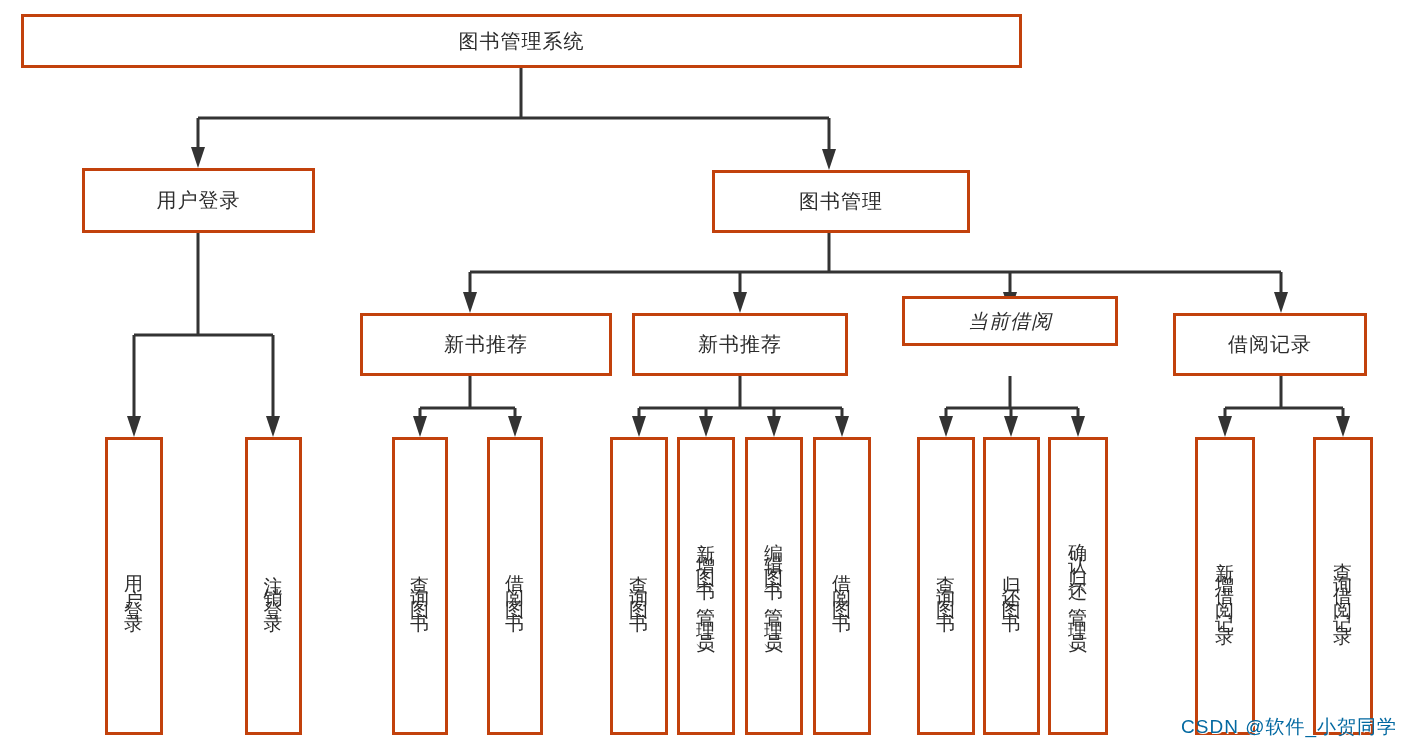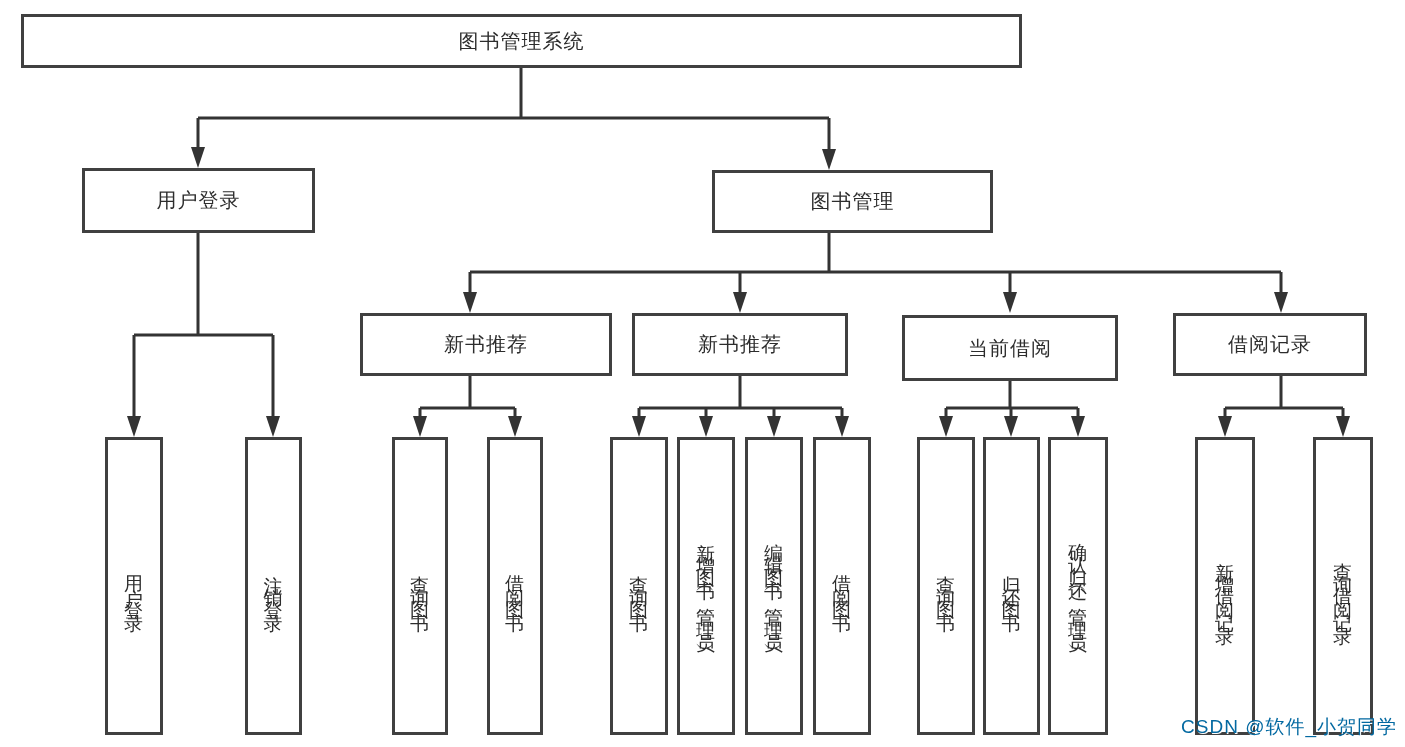--- a/index.html
+++ b/index.html
@@ -18,21 +18,21 @@
   #connector-svg {
     position: absolute;
     left: 0;
     top: 0;
     z-index: 0;
   }
   .node {
     position: absolute;
     box-sizing: border-box;
     background: #ffffff;
-    border: 3px solid #404040;
+    border: 3px solid #c2410c;
     display: flex;
     align-items: center;
     justify-content: center;
     z-index: 1;
   }
   .hlabel {
     font-size: 20px;
     color: #2d2d2d;
     letter-spacing: 1px;
     white-space: nowrap;
@@ -102,31 +102,31 @@
     </g>
   </svg>
 
   <div class="node" style="left:21px; top:14px; width:1001px; height:54px;">
     <span class="hlabel">图书管理系统</span>
   </div>
 
   <div class="node" style="left:82px; top:168px; width:233px; height:65px;">
     <span class="hlabel">用户登录</span>
   </div>
-  <div class="node" style="left:712px; top:170px; width:281px; height:63px;font-family:Liberation Serif, serif;">
+  <div class="node" style="left:712px; top:170px; width:258px; height:63px;font-family:Liberation Serif, serif;">
     <span class="hlabel">图书管理</span>
   </div>
 
   <div class="node" style="left:360px; top:313px; width:252px; height:63px;">
     <span class="hlabel">新书推荐</span>
   </div>
   <div class="node" style="left:632px; top:313px; width:216px; height:63px;">
     <span class="hlabel">新书推荐</span>
   </div>
-  <div class="node" style="left:902px; top:315px; width:216px; height:66px;">
+  <div class="node" style="left:902px; top:296px; width:216px; height:50px;font-style:italic;">
     <span class="hlabel">当前借阅</span>
   </div>
   <div class="node" style="left:1173px; top:313px; width:194px; height:63px;">
     <span class="hlabel">借阅记录</span>
   </div>
 
   <div class="node" style="left:105px; top:437px; width:58px; height:298px;">
     <span class="vlabel">用户登录</span>
   </div>
   <div class="node" style="left:245px; top:437px; width:57px; height:298px;">

